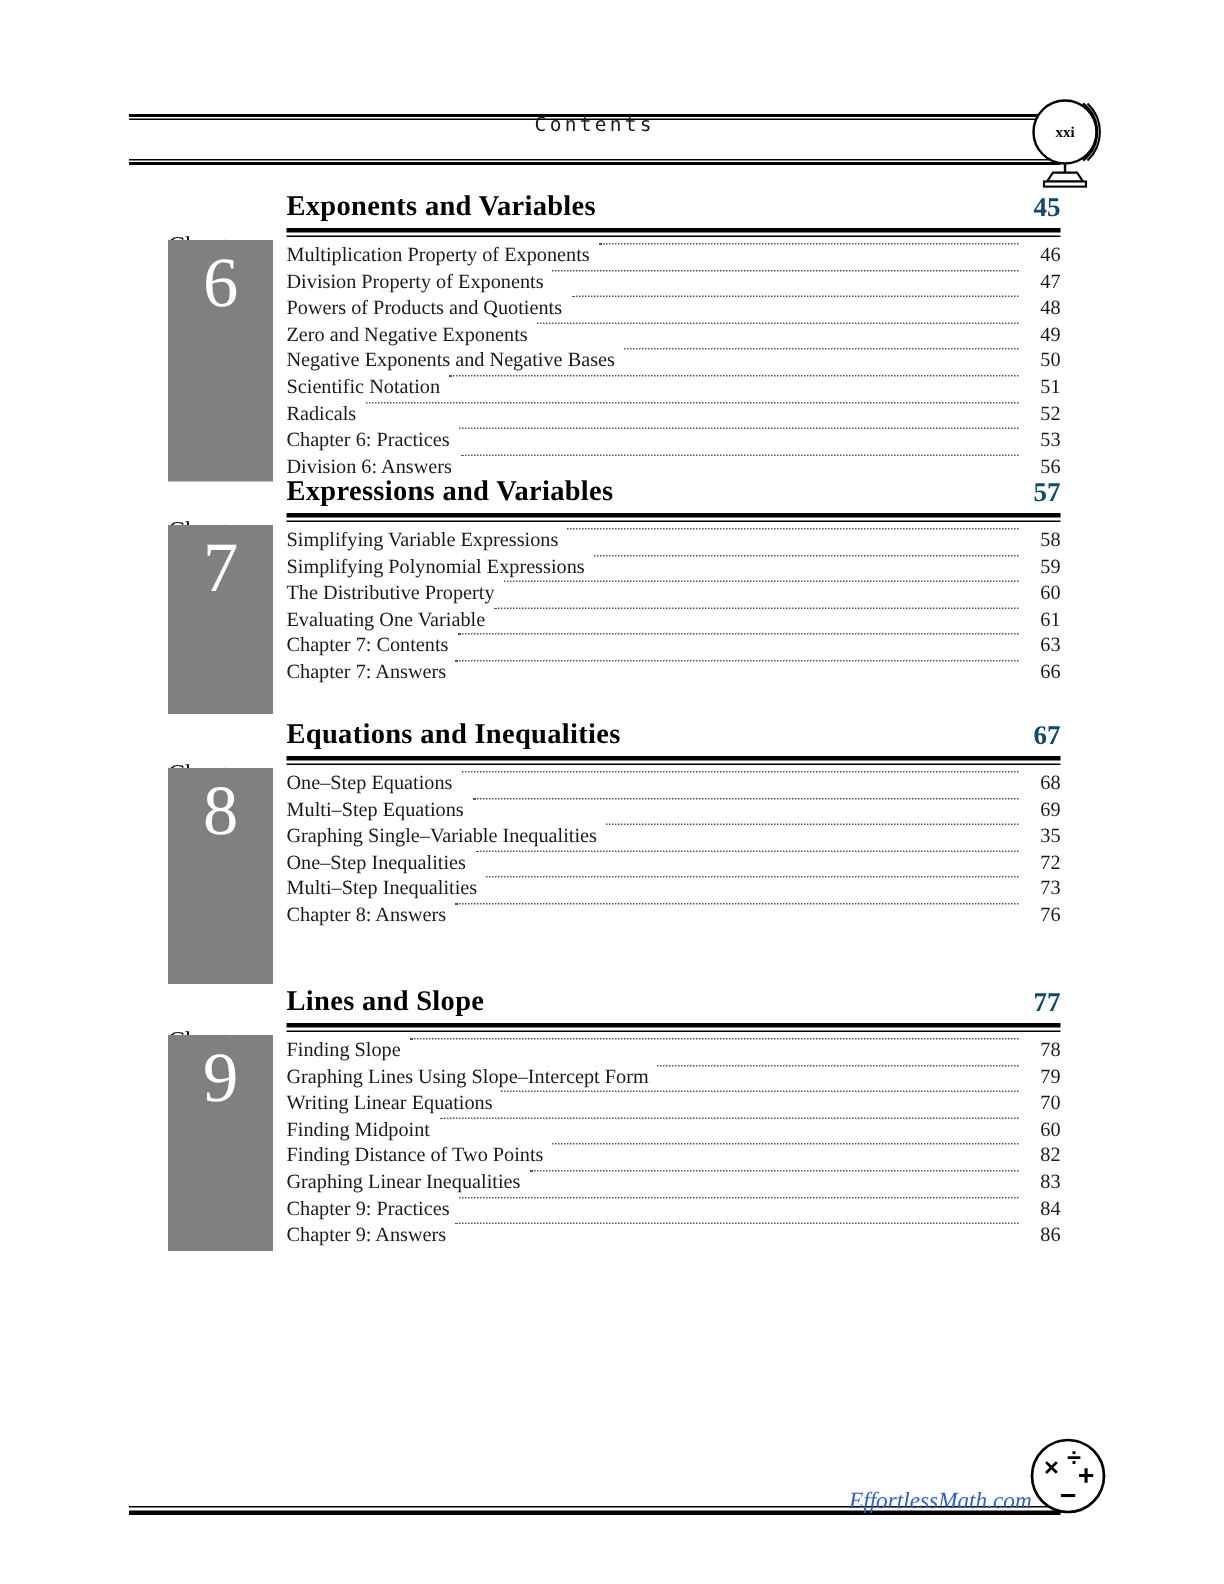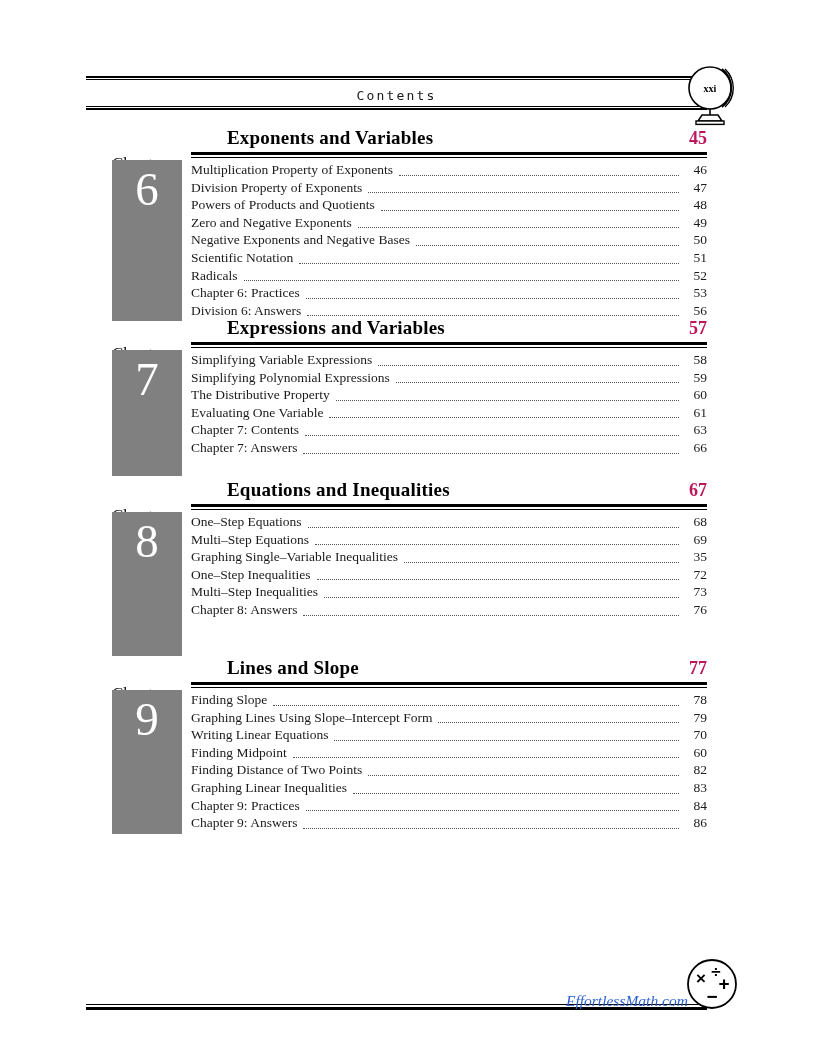--- a/index.html
+++ b/index.html
@@ -46,21 +46,21 @@
     left: 0; bottom: 0;
     width: 100%;
     height: 4px;
     border-top: 1px solid #000;
     border-bottom: 2px solid #000;
     box-sizing: border-box;
   }
   .header-title {
     position: absolute;
     left: 0; right: 0;
-    top: 12px;
+    top: 0;
     text-align: center;
     font-family: "DejaVu Sans Mono", monospace;
     font-size: 13px;
     letter-spacing: 2.2px;
     color: #1a1a1a;
   }
 
   
   .globe {
     position: absolute;
@@ -108,30 +108,29 @@
   .chapter-title {
     position: absolute;
     left: 105px;
     top: -1px;
     font-family: "Liberation Serif", serif;
     font-weight: bold;
     font-size: 19px;
     letter-spacing: 0.2px;
     color: #000;
     white-space: nowrap;
-    margin-left: 36px;
   }
   .chapter-page {
     position: absolute;
     right: 0px;
     top: 0px;
     font-family: "Liberation Serif", serif;
     font-weight: bold;
     font-size: 18px;
-    color: #be185d;
+    color: #0c4a6e;
   }
   .chapter-rule {
     position: absolute;
     left: 105px;
     right: 0;
     top: 24px;
     height: 6px;
     border-top: 3px solid #000;
     border-bottom: 1.5px solid #000;
     box-sizing: border-box;
@@ -158,21 +157,21 @@
 
   
   .entries {
     position: absolute;
     left: 105px;
     right: 0;
     top: 33px;
   }
   .entry {
     display: flex;
-    align-items: flex-end;
+    align-items: flex-start;
     font-family: "Liberation Serif", serif;
     font-size: 13.5px;
     line-height: 17.6px;
     color: #1a1a1a;
     white-space: nowrap;
   }
   .entry-title {
     flex: 0 0 auto;
     padding-right: 4px;
   }

